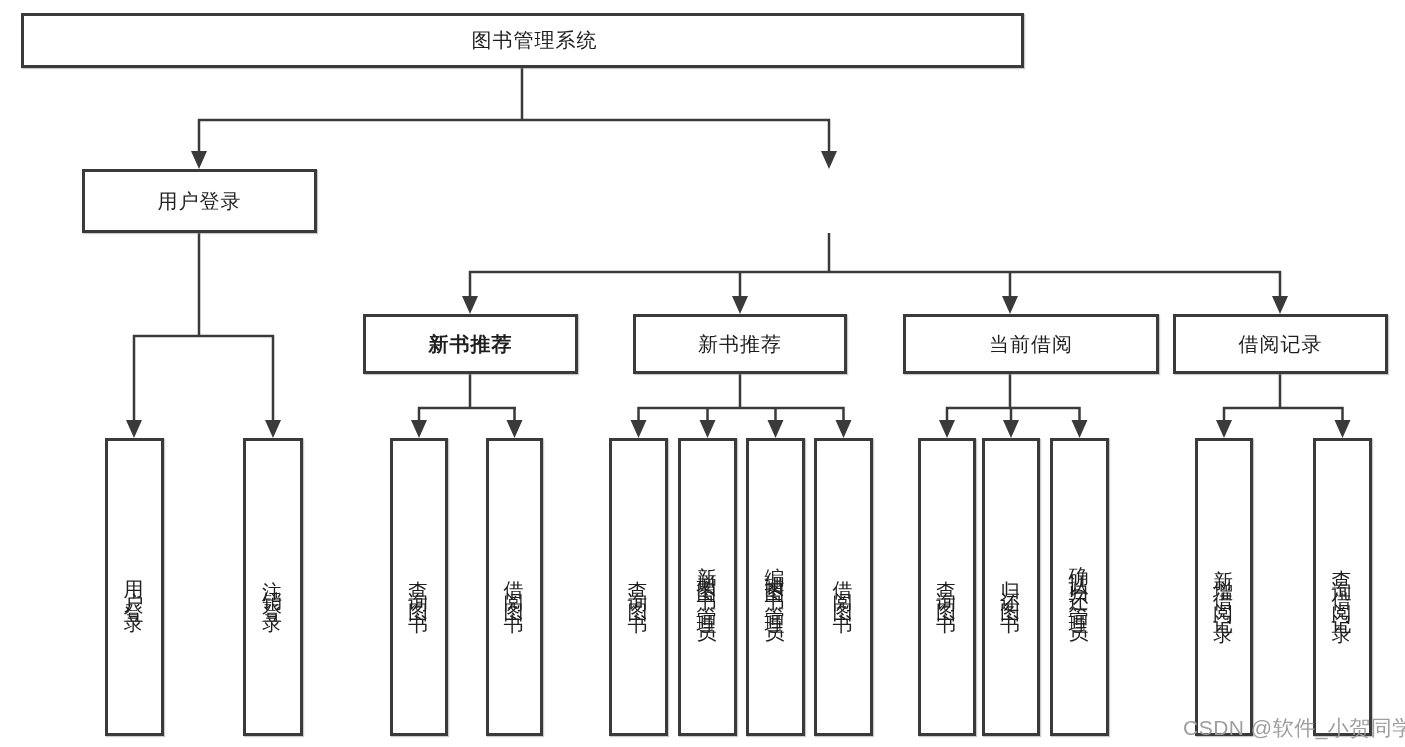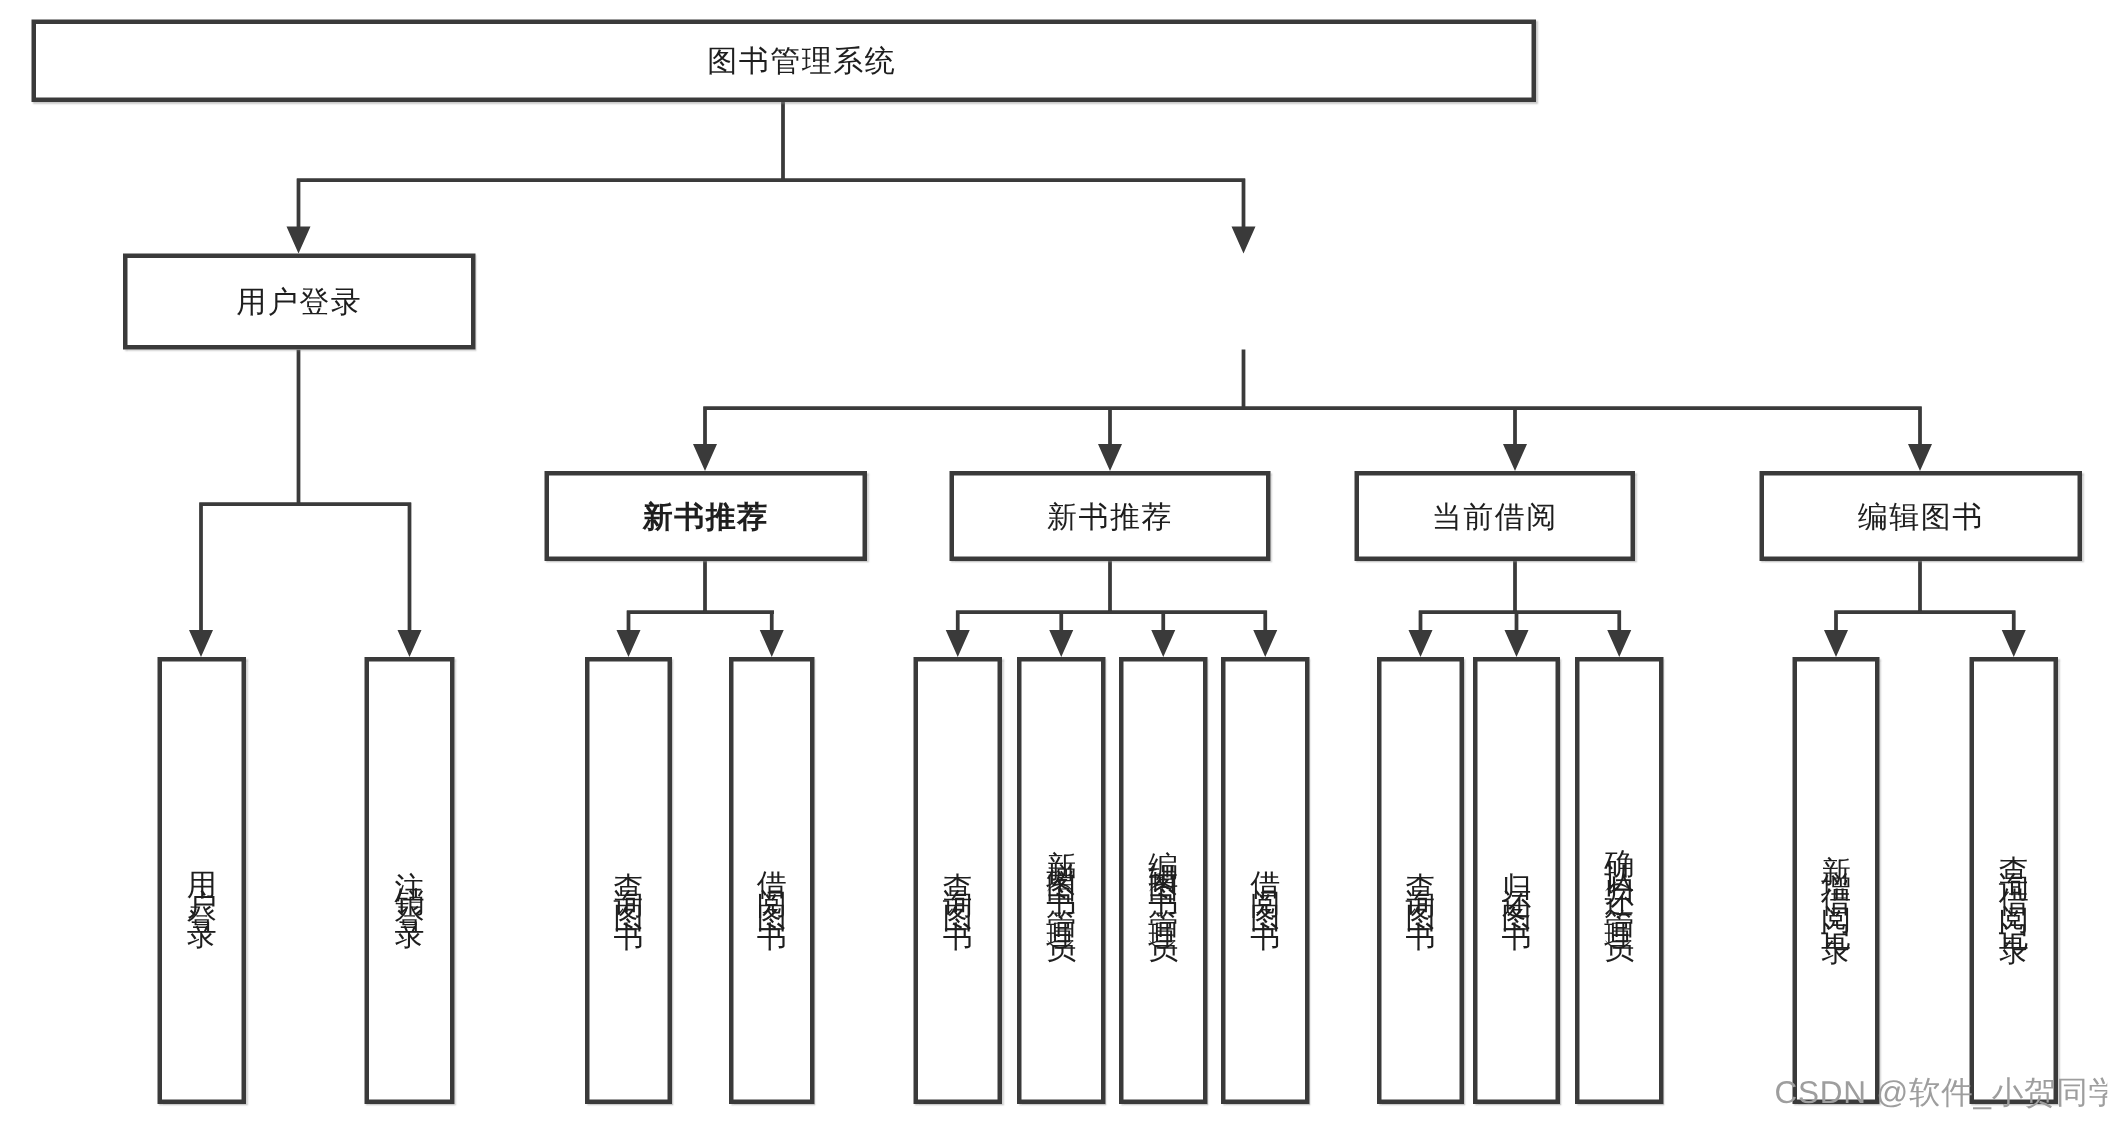--- a/index.html
+++ b/index.html
@@ -107,22 +107,22 @@
              M1079.5 438 l-8 -18 h16 z M1224 438 l-8 -18 h16 z
              M1342.5 438 l-8 -18 h16 z"></path>
   </svg>
 
   <div class="box" style="left:21px; top:13px; width:1003px; height:55px;padding-left:24px;">图书管理系统</div>
 
   <div class="box" style="left:82px; top:169px; width:235px; height:64px;">用户登录</div>
 
   <div class="box" style="left:363px; top:314px; width:215px; height:60px;font-weight:bold;">新书推荐</div>
   <div class="box" style="left:633px; top:314px; width:214px; height:60px;">新书推荐</div>
-  <div class="box" style="left:903px; top:314px; width:187px; height:60px;">当前借阅</div>
-  <div class="box" style="left:1173px; top:314px; width:215px; height:60px;">编辑图书</div>
+  <div class="box" style="left:903px; top:314px; width:256px; height:60px;">当前借阅</div>
+  <div class="box" style="left:1173px; top:314px; width:215px; height:60px;">借阅记录</div>
 
   <div class="box leaf" style="left:105px; top:438px; width:59px; height:298px;">用户登录</div>
   <div class="box leaf" style="left:243px; top:438px; width:60px; height:298px;">注销登录</div>
 
   <div class="box leaf" style="left:390px; top:438px; width:58px; height:298px;">查询图书</div>
   <div class="box leaf" style="left:486px; top:438px; width:57px; height:298px;">借阅图书</div>
 
   <div class="box leaf" style="left:609px; top:438px; width:59px; height:298px;">查询图书</div>
   <div class="box leaf leaf-long" style="left:678px; top:438px; width:59px; height:298px;">新增图书（管理员）</div>
   <div class="box leaf leaf-long" style="left:746px; top:438px; width:59px; height:298px;">编辑图书（管理员）</div>

